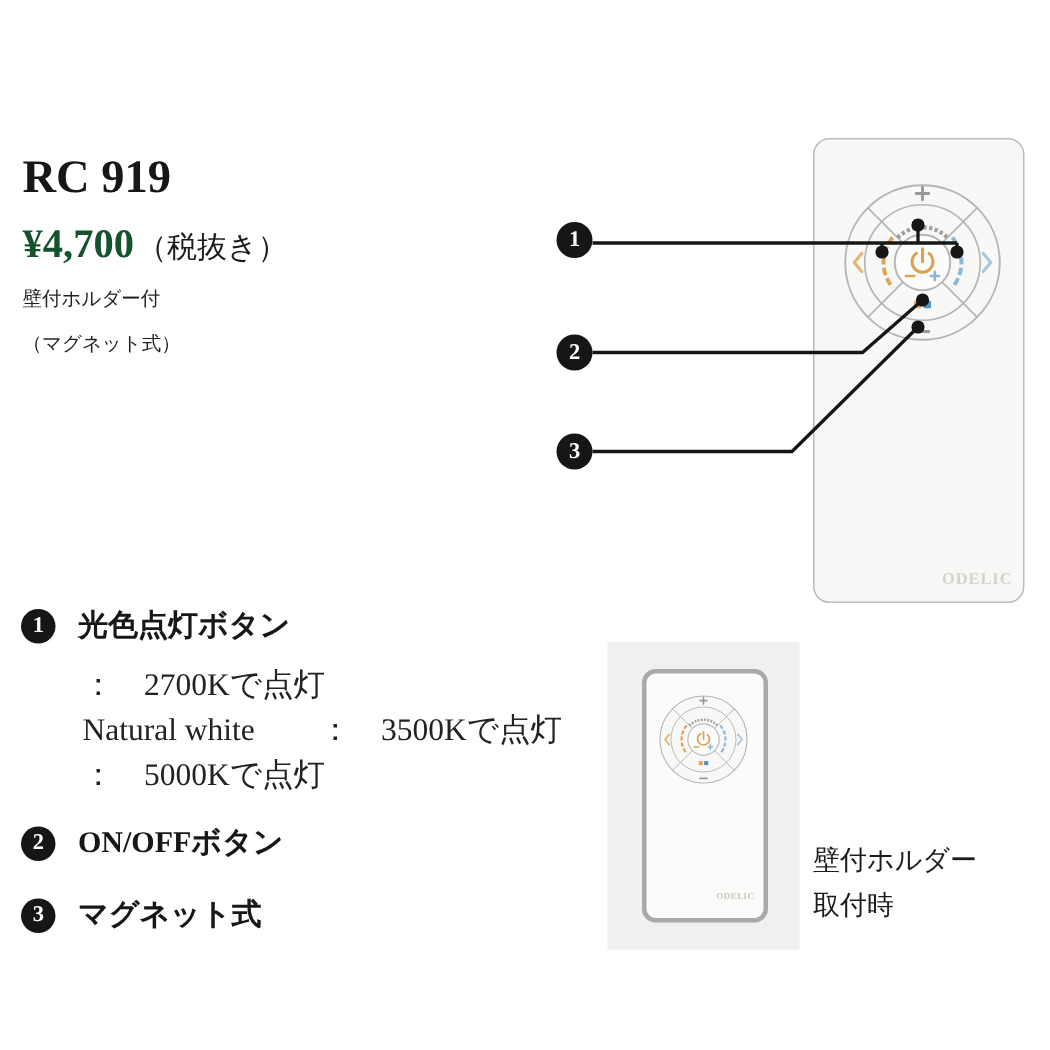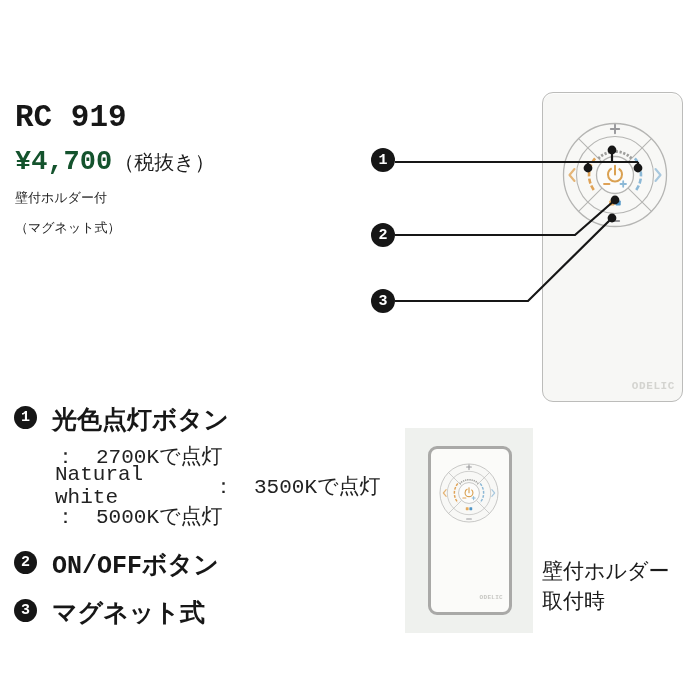--- a/index.html
+++ b/index.html
@@ -1,18 +1,18 @@
 <!DOCTYPE html>
 <html><head>
 <meta charset="utf-8">
 <style>
   html,body{margin:0;padding:0;background:#fff;}
   #canvas{
     position:relative;width:700px;height:700px;background:#ffffff;overflow:hidden;
-    font-family:Liberation Mono, monospace;color:#1b1b1b;
+    font-family:Liberation Serif, serif;color:#1b1b1b;
   }
   .abs{position:absolute;}
 
   
   #model{left:15px;top:100px;font-size:31px;font-weight:700;letter-spacing:0px;color:#171717;}
   #price-row{left:15px;top:147px;display:flex;align-items:baseline;}
   #price{font-size:27px;font-weight:700;color:#14532d;}
   #price-note{font-size:20px;font-weight:400;margin-left:2px;}
   #specs{left:15px;top:184px;font-size:13px;line-height:29.5px;color:#1f1f1f;}
 
@@ -38,38 +38,38 @@
   #marker-3{left:371px;top:289px;}
 
   
   .legend-circle{
     width:23px;height:23px;border-radius:50%;background:#161616;color:#fff;
     display:flex;align-items:center;justify-content:center;font-size:15px;font-weight:700;
   }
   #lc-1{left:14px;top:406px;}
   #lc-2{left:14px;top:551px;}
   #lc-3{left:14px;top:599px;}
-  .legend-label{font-size:25px;font-weight:700;color:#171717;}
+  .legend-label{font-size:20px;font-weight:700;color:#171717;}
   #ll-1{left:52px;top:403px;}
   #ll-2{left:52px;top:548px;}
   #ll-3{left:52px;top:596px;}
   #modes{left:55px;top:441px;font-size:21px;color:#222;}
   .mode-row{display:flex;height:30px;align-items:center;}
   .mode-name{display:inline-block;width:158px;}
   .mode-colon{display:inline-block;}
   .mode-value{display:inline-block;margin-left:20px;}
 
   
   #holder-panel{left:405px;top:428px;width:128px;height:205px;background:#eff1ee;}
   #holder-remote{
     left:23px;top:18px;width:84px;height:169px;background:#fbfbf9;
     border:3.5px solid #a9a9a7;border-radius:9px;box-sizing:border-box;position:absolute;
   }
   #holder-remote .brand{position:absolute;right:6px;bottom:11px;font-size:6px;letter-spacing:0.3px;color:#c7c7c3;}
-  #holder-caption{left:542px;top:558px;font-size:21px;line-height:30px;color:#1b1b1b;}
+  #holder-caption{left:542px;top:558px;font-size:18px;line-height:30px;color:#1b1b1b;}
 </style>
 </head>
 <body>
 
 <div id="canvas">
 
   <svg width="0" height="0" style="position:absolute">
     <defs>
       <g id="padg">
         <circle cx="55" cy="55" r="51.5" fill="#f8f8f6" stroke="#b5b5b3" stroke-width="1.3"></circle>

